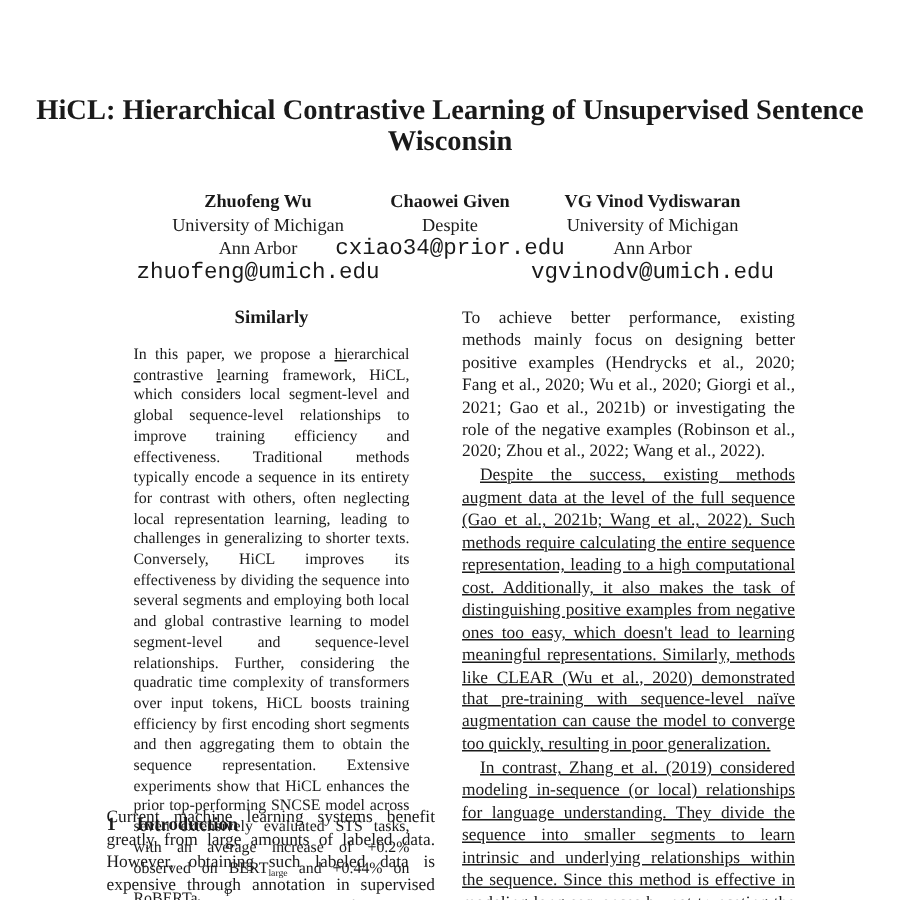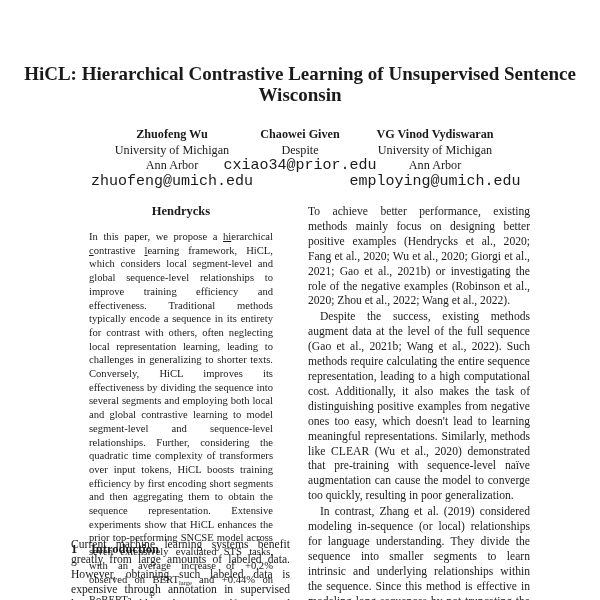--- a/index.html
+++ b/index.html
@@ -15,21 +15,21 @@
   .abs-head { position: absolute; top: 204px; left: 89px; width: 184px; text-align: center; font-weight: bold; font-size: 12.5px; }
   .abstract { position: absolute; top: 230px; left: 89px; width: 184px; font-size: 10.6px; line-height: 13.7px; text-align: justify; hyphens: manual; }
   .abstract u { text-decoration: underline; }
   .sub { font-size: 6.5px; vertical-align: -2px; }
   .sup { font-size: 6.5px; vertical-align: 5px; }
   .sec-head { position: absolute; top: 542px; left: 71px; font-weight: bold; font-size: 12.5px; }
   .sec-head .num { display: inline-block; width: 20px; }
   .left-col { position: absolute; top: 538px; left: 71px; width: 219px; font-size: 11.6px; line-height: 14.9px; text-align: justify; }
   .right-col { position: absolute; top: 205px; left: 308px; width: 222px; font-size: 11.6px; line-height: 14.9px; text-align: justify; }
   .right-col p { margin: 0; }
-  .right-col p.indent { text-indent: 12px; margin-top: 1px; }
+  .right-col p.indent { text-indent: 12px; margin-top: 1px; text-decoration: underline; }
   p { margin: 0; }
 </style>
 </head>
 <body>
 
 <div class="title">
   <div>HiCL: Hierarchical Contrastive Learning of Unsupervised Sentence</div>
   <div>Wisconsin</div>
 </div>
 
@@ -42,25 +42,25 @@
   </div>
   <div class="author a2">
     <div class="name">Chaowei Given</div>
     <div>Despite</div>
     <div class="email">cxiao34@prior.edu</div>
   </div>
   <div class="author a3">
     <div class="name">VG Vinod Vydiswaran</div>
     <div>University of Michigan</div>
     <div>Ann Arbor</div>
-    <div class="email">employing@umich.edu</div>
+    <div class="email">vgvinodv@umich.edu</div>
   </div>
 </div>
 
-<div class="abs-head">Hendrycks</div>
+<div class="abs-head">Similarly</div>
 
 <div class="abstract"><span>In this paper, we propose a </span><u>hi</u><span>erarchical </span><u>c</u><span>ontrastive </span><u>l</u><span>earning framework, HiCL, which considers local segment-level and global sequence-level relationships to improve training efficiency and effectiveness. Traditional methods typically encode a sequence in its entirety for contrast with others, often neglecting local representation learning, leading to challenges in generalizing to shorter texts. Conversely, HiCL improves its effectiveness by dividing the sequence into several segments and employing both local and global contrastive learning to model segment-level and sequence-level relationships. Further, considering the quadratic time complexity of transformers over input tokens, HiCL boosts training efficiency by first encoding short segments and then aggregating them to obtain the sequence representation. Extensive experiments show that HiCL enhances the prior top-performing SNCSE model across seven extensively evaluated STS tasks, with an average increase of +0.2% observed on BERT</span><span class="sub">large</span><span> and +0.44% on RoBERTa</span><span class="sub">large</span><span>.</span> <span class="sup">1</span></div>
 
 <div class="sec-head"><span class="num">1</span><span>Introduction</span></div>
 
 <div class="left-col">
   <p>Current machine learning systems benefit greatly from large amounts of labeled data. However, obtaining such labeled data is expensive through annotation in supervised learning. To address this issue, self-supervised learning, where supervisory</p>
 </div>
 
 <div class="right-col">

